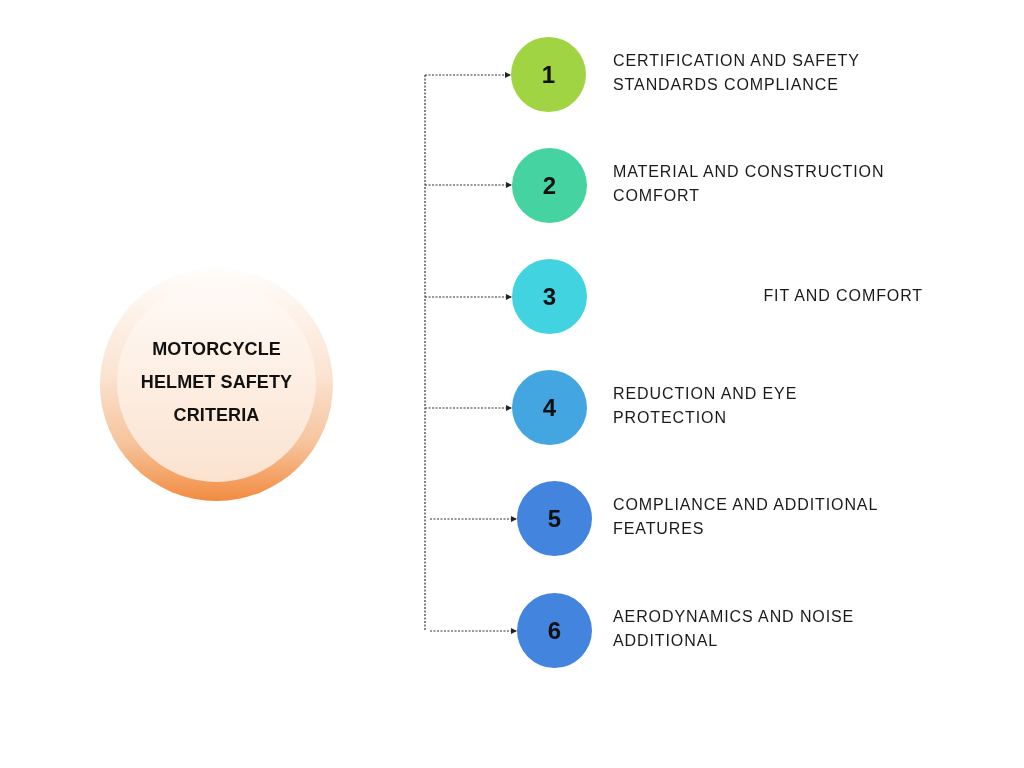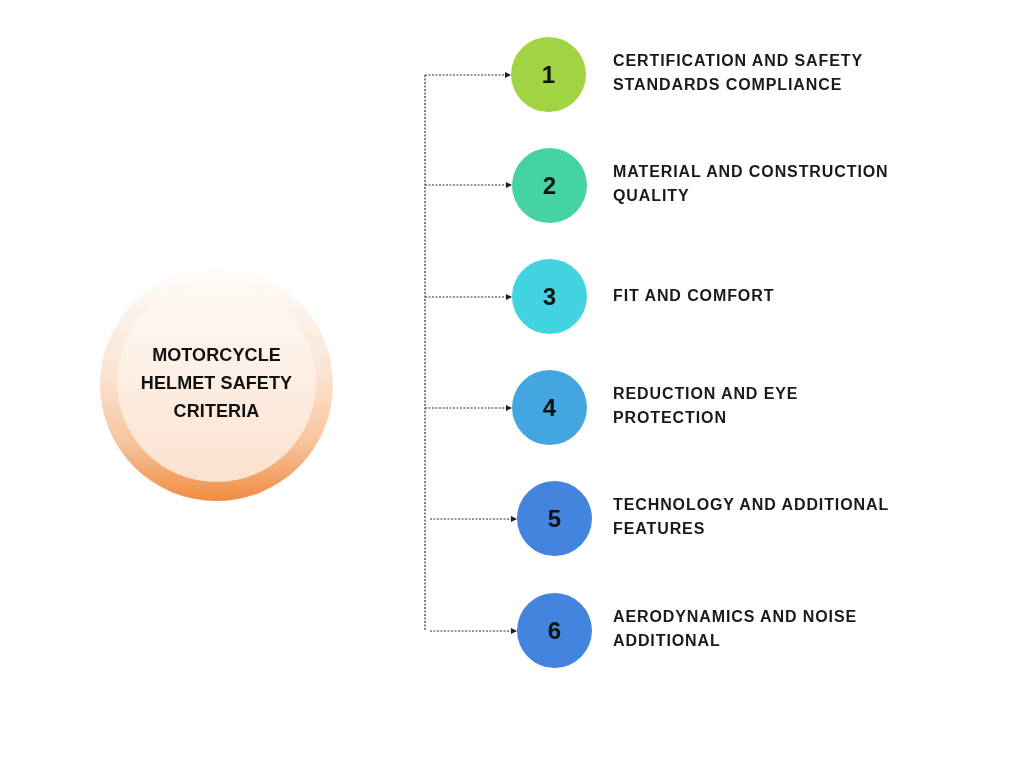--- a/index.html
+++ b/index.html
@@ -34,21 +34,21 @@
       background: linear-gradient(to bottom, #fffaf6 0%, #fdeee2 50%, #fbe2cf 100%);
       display: flex;
       align-items: center;
       justify-content: center;
     }
     .hub-title {
       width: 180px;
       text-align: center;
       font-weight: 700;
       font-size: 18px;
-      line-height: 28px;
+      line-height: 33px;
       letter-spacing: 0.1px;
       color: #111111;
       white-space: pre-line;
     }
     svg.connectors {
       position: absolute;
       left: 0;
       top: 0;
       width: 1024px;
       height: 768px;
@@ -65,21 +65,21 @@
     }
     .step-num {
       font-weight: 700;
       font-size: 24px;
       color: #111111;
     }
     .step-label {
       position: absolute;
       left: 613px;
       width: 310px;
-      font-weight: 700;
+      font-weight: 400;
       font-size: 16px;
       line-height: 24px;
       letter-spacing: 0.9px;
       color: #1a1a1a;
       white-space: pre-line;
     }
   </style>
 </head>
 <body>
 
@@ -110,36 +110,36 @@
 <div class="step-circle" style="left:511px;top:37px;background:#a0d443;">
   <span class="step-num">1</span>
 </div>
 <div class="step-label" style="top:49px;">CERTIFICATION AND SAFETY
 STANDARDS COMPLIANCE</div>
 
 <div class="step-circle" style="left:512px;top:148px;background:#44d3a1;">
   <span class="step-num">2</span>
 </div>
 <div class="step-label" style="top:160px;">MATERIAL AND CONSTRUCTION
-QUALITY</div>
+COMFORT</div>
 
 <div class="step-circle" style="left:512px;top:259px;background:#42d3e0;">
   <span class="step-num">3</span>
 </div>
-<div class="step-label" style="top:284px;">FIT AND COMFORT</div>
+<div class="step-label" style="top:284px;text-align:right;">FIT AND COMFORT</div>
 
 <div class="step-circle" style="left:512px;top:370px;background:#43a6e0;">
   <span class="step-num">4</span>
 </div>
 <div class="step-label" style="top:382px;">REDUCTION AND EYE
 PROTECTION</div>
 
 <div class="step-circle" style="left:517px;top:481px;background:#4384de;">
   <span class="step-num">5</span>
 </div>
-<div class="step-label" style="top:493px;">TECHNOLOGY AND ADDITIONAL
+<div class="step-label" style="top:493px;">COMPLIANCE AND ADDITIONAL
 FEATURES</div>
 
 <div class="step-circle" style="left:517px;top:593px;background:#4384de;">
   <span class="step-num">6</span>
 </div>
 <div class="step-label" style="top:605px;">AERODYNAMICS AND NOISE
 ADDITIONAL</div>
 
 </body></html>

